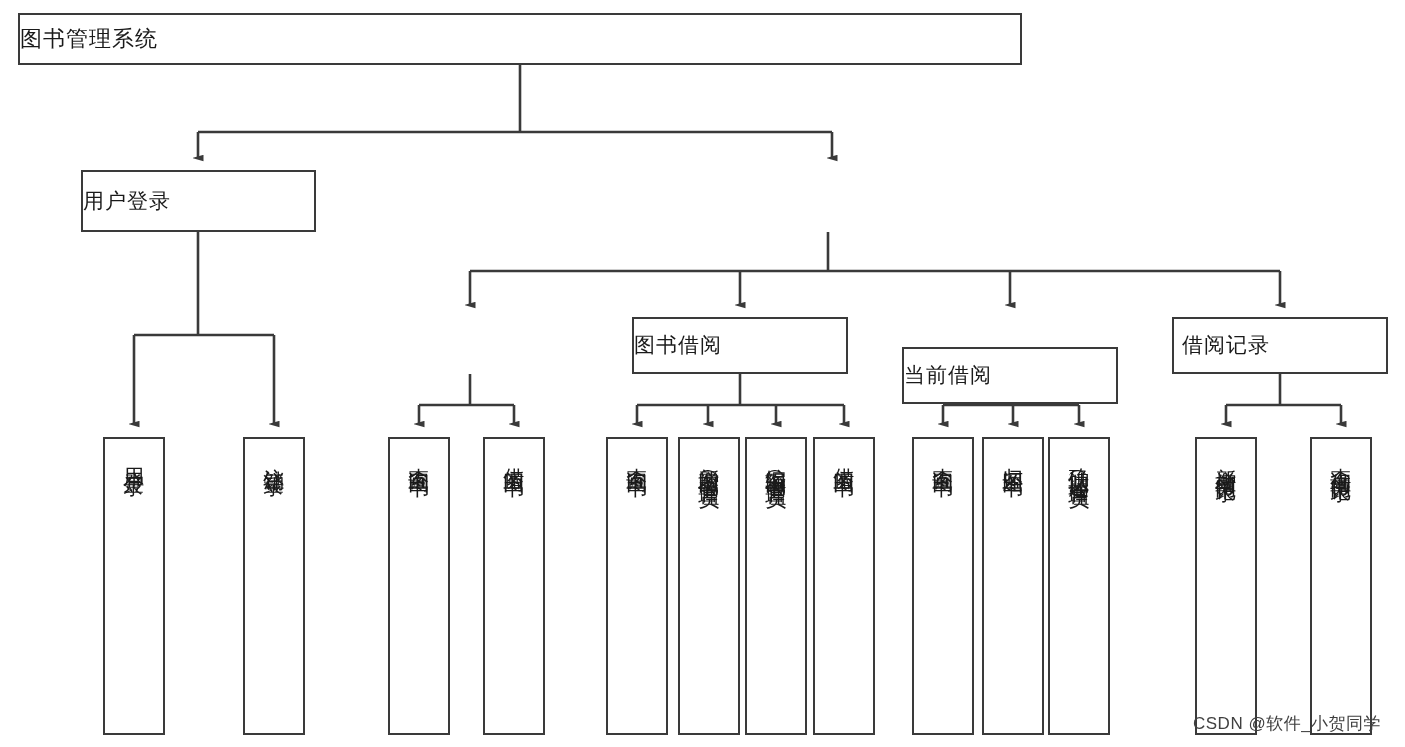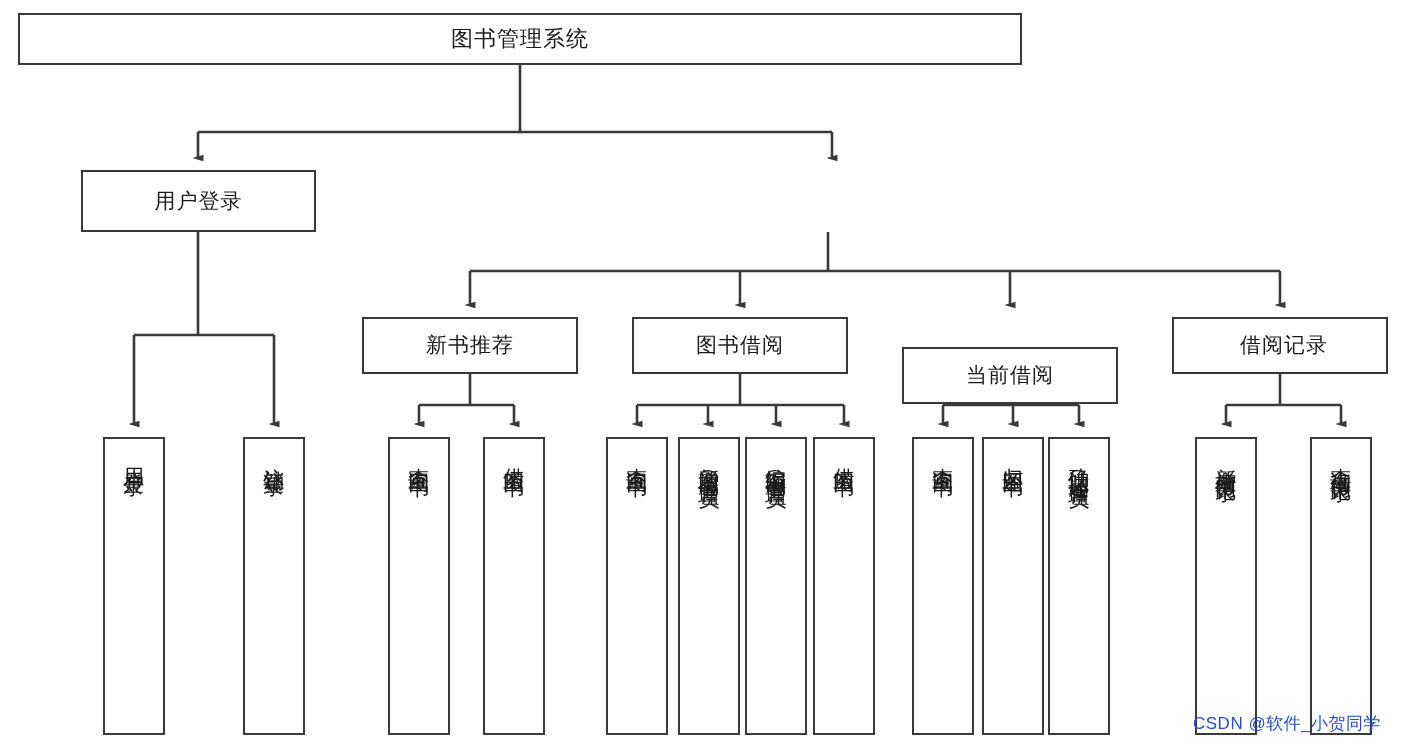--- a/index.html
+++ b/index.html
@@ -18,21 +18,21 @@
     position:absolute;left:0;top:0;width:1405px;height:747px;
     pointer-events:none;
   }
   .node{
     position:absolute;
     box-sizing:border-box;
     background:#ffffff;
     border:2px solid #3a3a3a;
     display:flex;
     align-items:center;
-    justify-content:center;
+    justify-content:flex-start;
     color:#1a1a1a;
   }
   .node .label{
     font-size:21px;
     line-height:1.25;
     letter-spacing:1px;
     white-space:nowrap;
     color:#1a1a1a;
   }
   .node.root .label{font-size:22px;}
@@ -52,21 +52,21 @@
     font-size:21px;
     line-height:1.30;
     letter-spacing:3px;
     white-space:normal;
     max-height:280px;
   }
   .watermark{
     position:absolute;
     left:1193px;top:712px;
     font-size:17px;
-    color:#1d4ed8;
+    color:#404040;
     letter-spacing:0.5px;
     white-space:nowrap;
     font-family:"Liberation Sans","DejaVu Sans",sans-serif;
   }
 </style>
 </head>
 <body>
 
 <div id="diagram">
 
@@ -122,23 +122,20 @@
   </svg>
 
   <div class="node root" style="left:18px;top:13px;width:1004px;height:52px;">
     <span class="label">图书管理系统</span>
   </div>
 
   <div class="node lvl1" style="left:81px;top:170px;width:235px;height:62px;">
     <span class="label">用户登录</span>
   </div>
 
-  <div class="node lvl2" style="left:362px;top:317px;width:216px;height:57px;">
-    <span class="label">新书推荐</span>
-  </div>
   <div class="node lvl2" style="left:632px;top:317px;width:216px;height:57px;">
     <span class="label">图书借阅</span>
   </div>
   <div class="node lvl2" style="left:902px;top:317px;width:216px;height:57px;margin-top:30px;">
     <span class="label">当前借阅</span>
   </div>
   <div class="node lvl2" style="left:1172px;top:317px;width:216px;height:57px;padding-left:8px;">
     <span class="label">借阅记录</span>
   </div>
 

